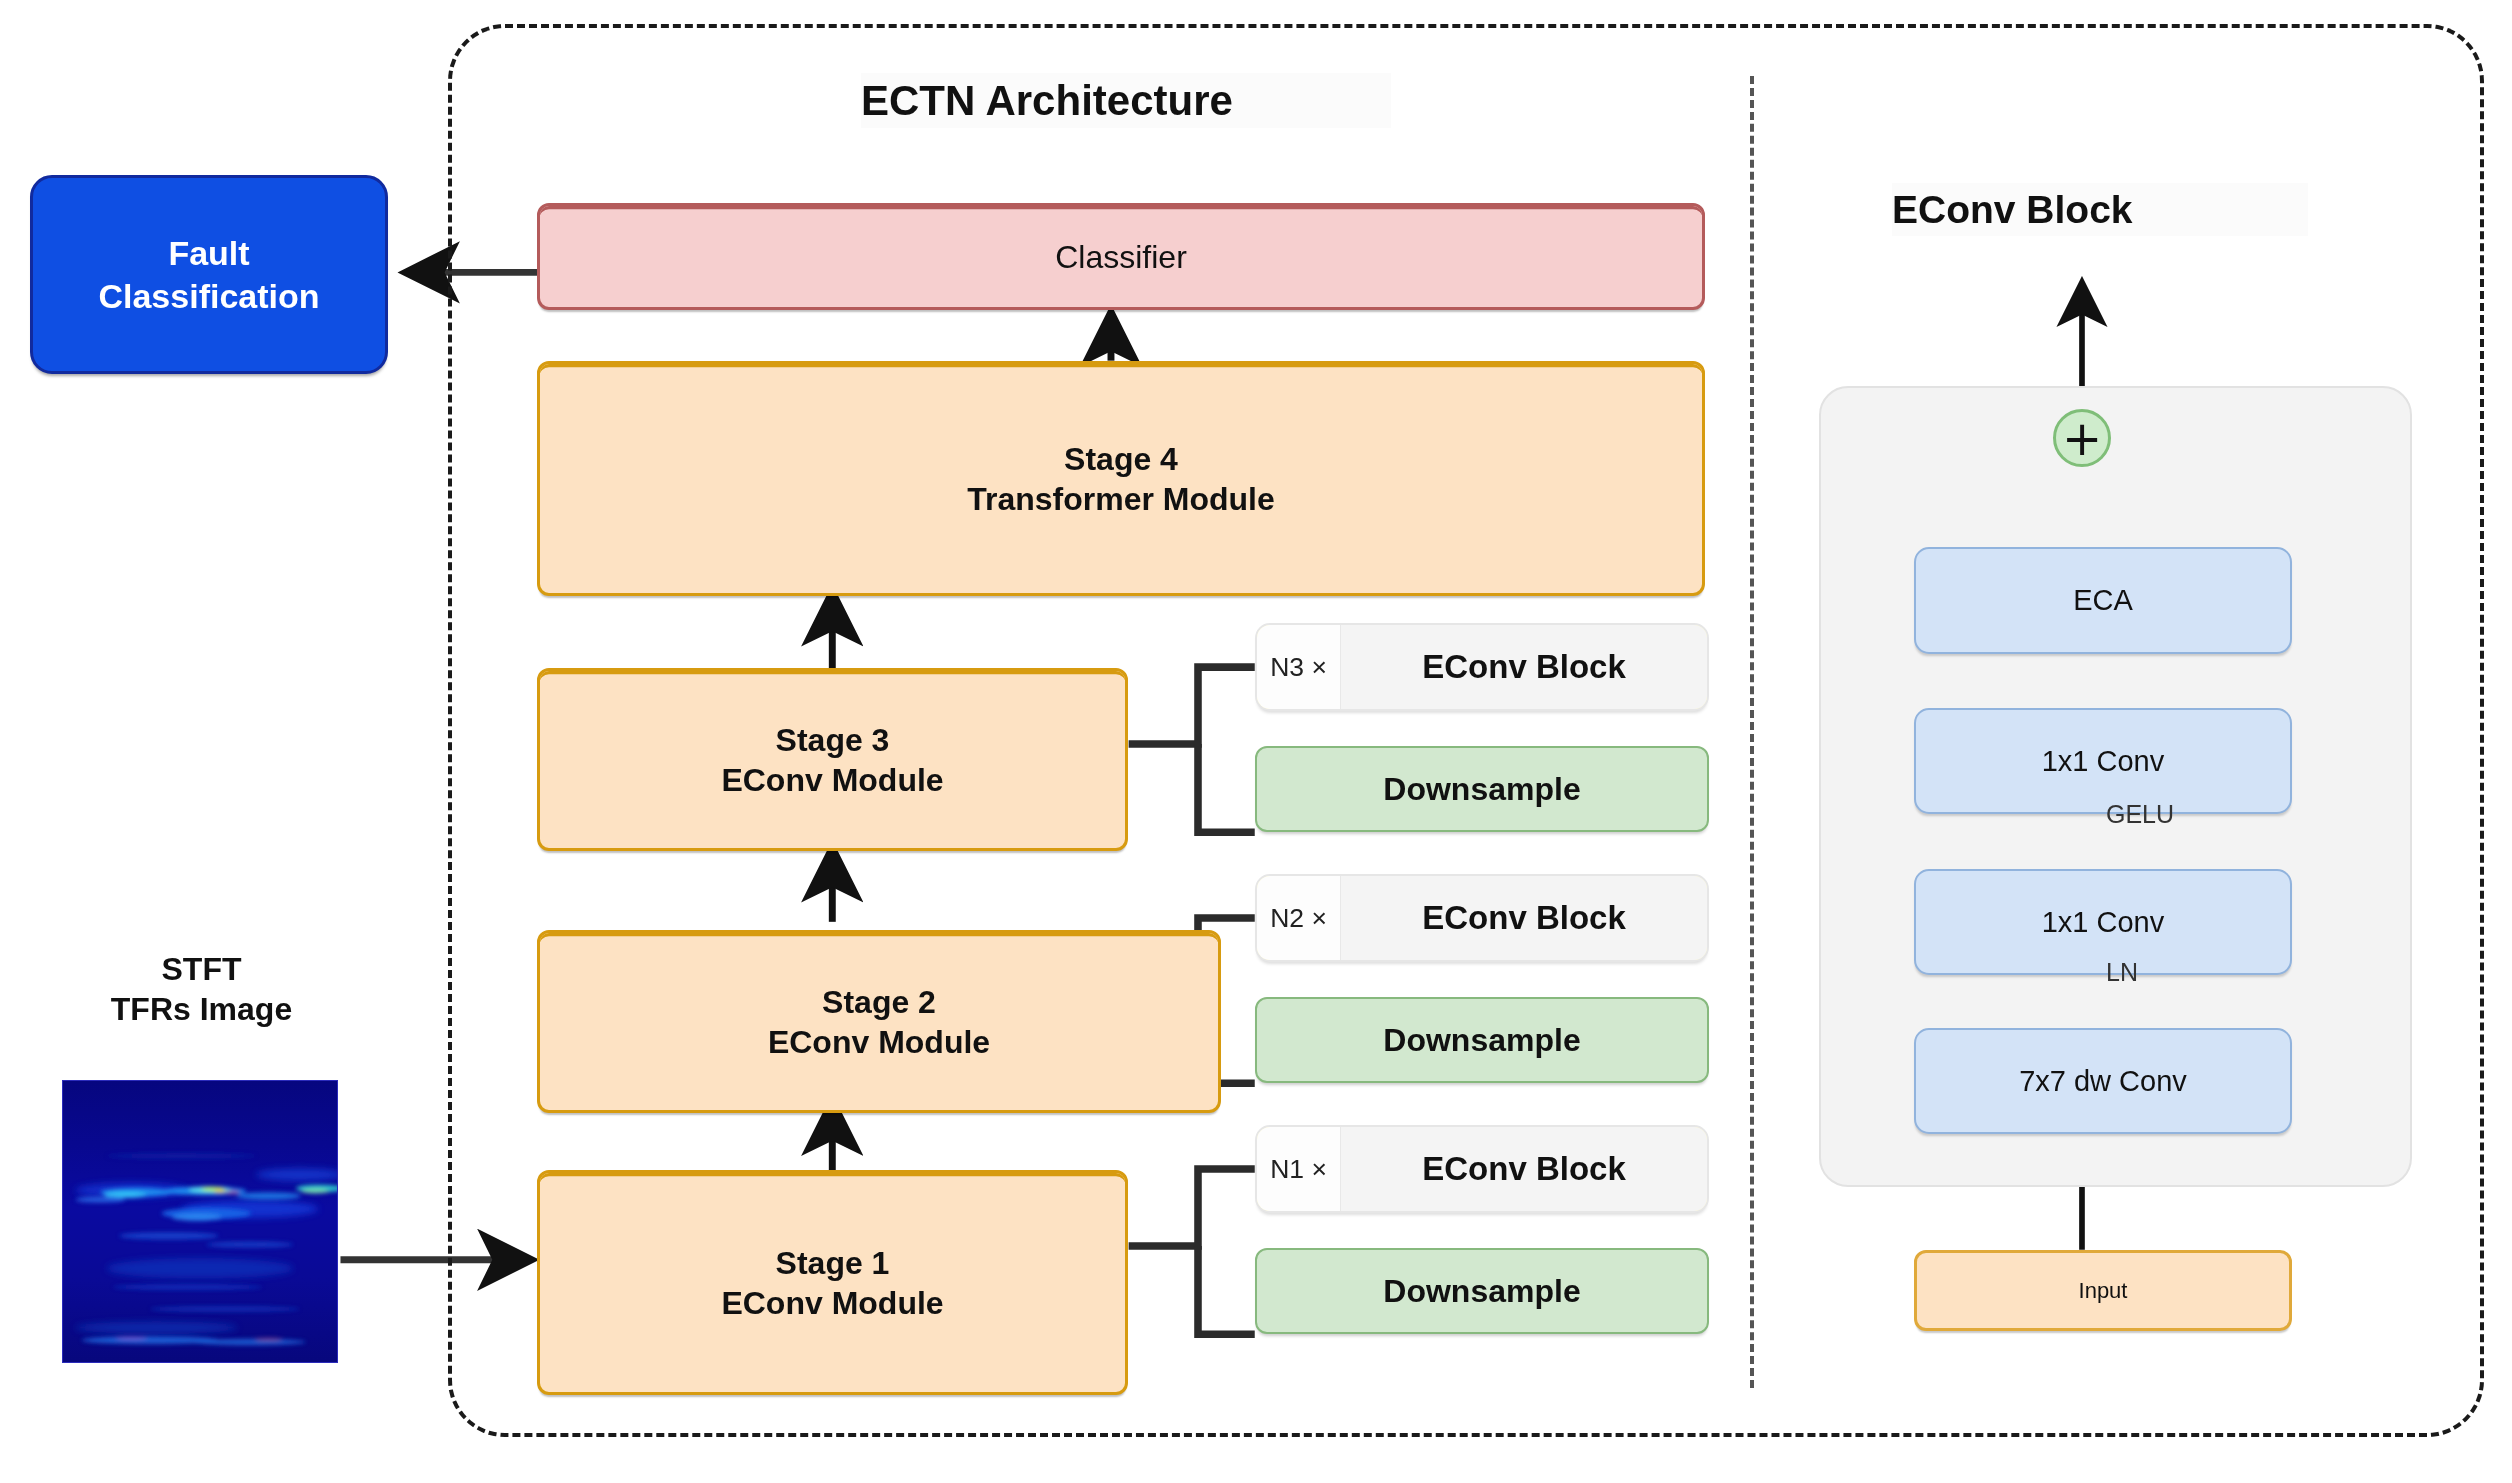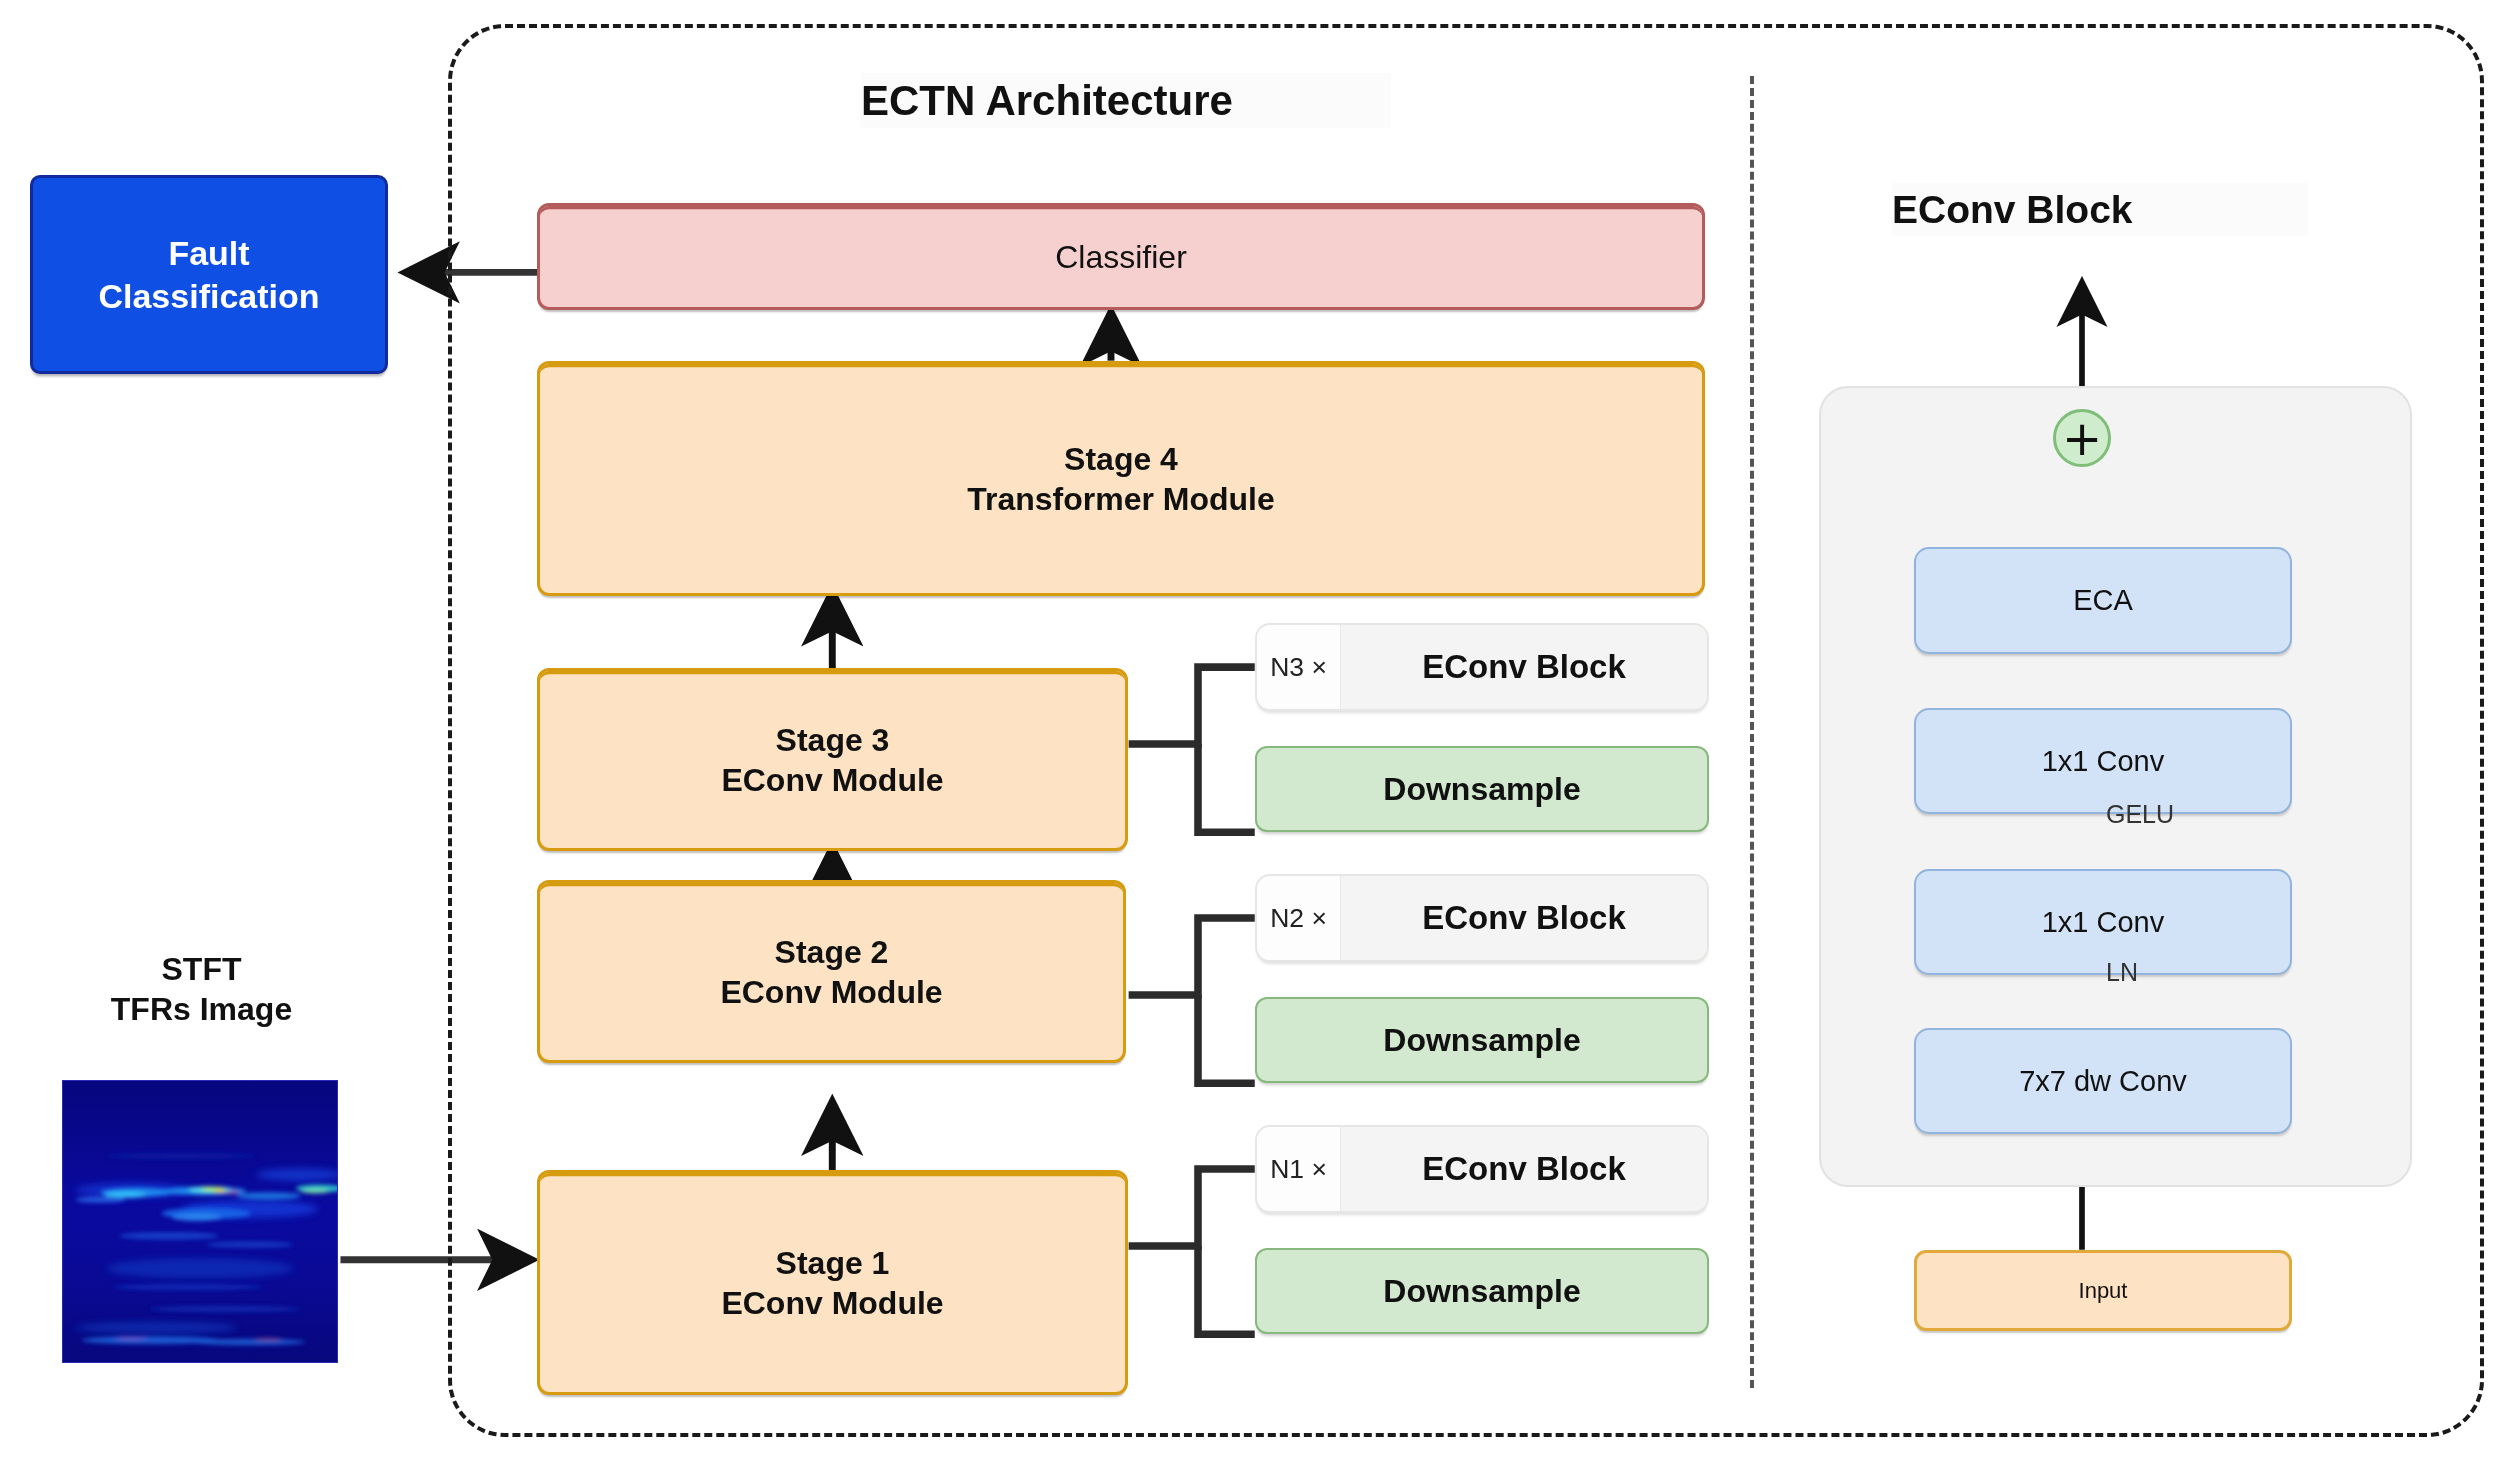--- a/index.html
+++ b/index.html
@@ -65,21 +65,21 @@
     box-shadow:0 4.4px 1.9px -2.5px rgba(0,0,0,.22);
     font-weight:normal;
   }
   .node-green{
     background:#d2e8cf;border:2.5px solid #87b97e;
     box-shadow:0 4.4px 3.2px -2.5px rgba(0,0,0,.20);
     font-weight:bold;
   }
   .node-blue-fill{
     background:#0f4fe3;border:3.8px solid #112a9e;
-    color:#ffffff;font-weight:bold;border-radius:10px;
+    color:#ffffff;font-weight:bold;border-radius:22px;
     box-shadow:0 3.8px 3.2px -2.5px rgba(0,0,0,.35);
   }
   .node-lightblue{
     background:#d3e3f7;border:2.5px solid #91b3dd;
     border-radius:15px;font-size:29px;font-weight:normal;
     box-shadow:0 3.2px 2.5px -1.9px rgba(0,0,0,.18);
     margin-top:24px;
   }
   .node-gray-panel{
     background:#f3f3f3;border:2.5px solid #e2e2e2;
@@ -274,21 +274,21 @@
 EConv Module</span>
   </div>
   <div class="abs repeat-row" style="left:1255px;top:623px;width:454px;height:88px;">
     <div class="repeat-count">N3 ×</div>
     <div class="repeat-name">EConv Block</div>
   </div>
   <div class="abs node node-green" style="left:1255px;top:746px;width:454px;height:86px;">
     <span class="lbl">Downsample</span>
   </div>
 
-  <div class="abs node node-orange" style="left:537px;top:880px;width:589px;height:183px;">
+  <div class="abs node node-orange" style="left:537px;top:930px;width:684px;height:183px;">
     <span class="lbl">Stage 2
 EConv Module</span>
   </div>
   <div class="abs repeat-row" style="left:1255px;top:874px;width:454px;height:88px;">
     <div class="repeat-count">N2 ×</div>
     <div class="repeat-name">EConv Block</div>
   </div>
   <div class="abs node node-green" style="left:1255px;top:997px;width:454px;height:86px;">
     <span class="lbl">Downsample</span>
   </div>

